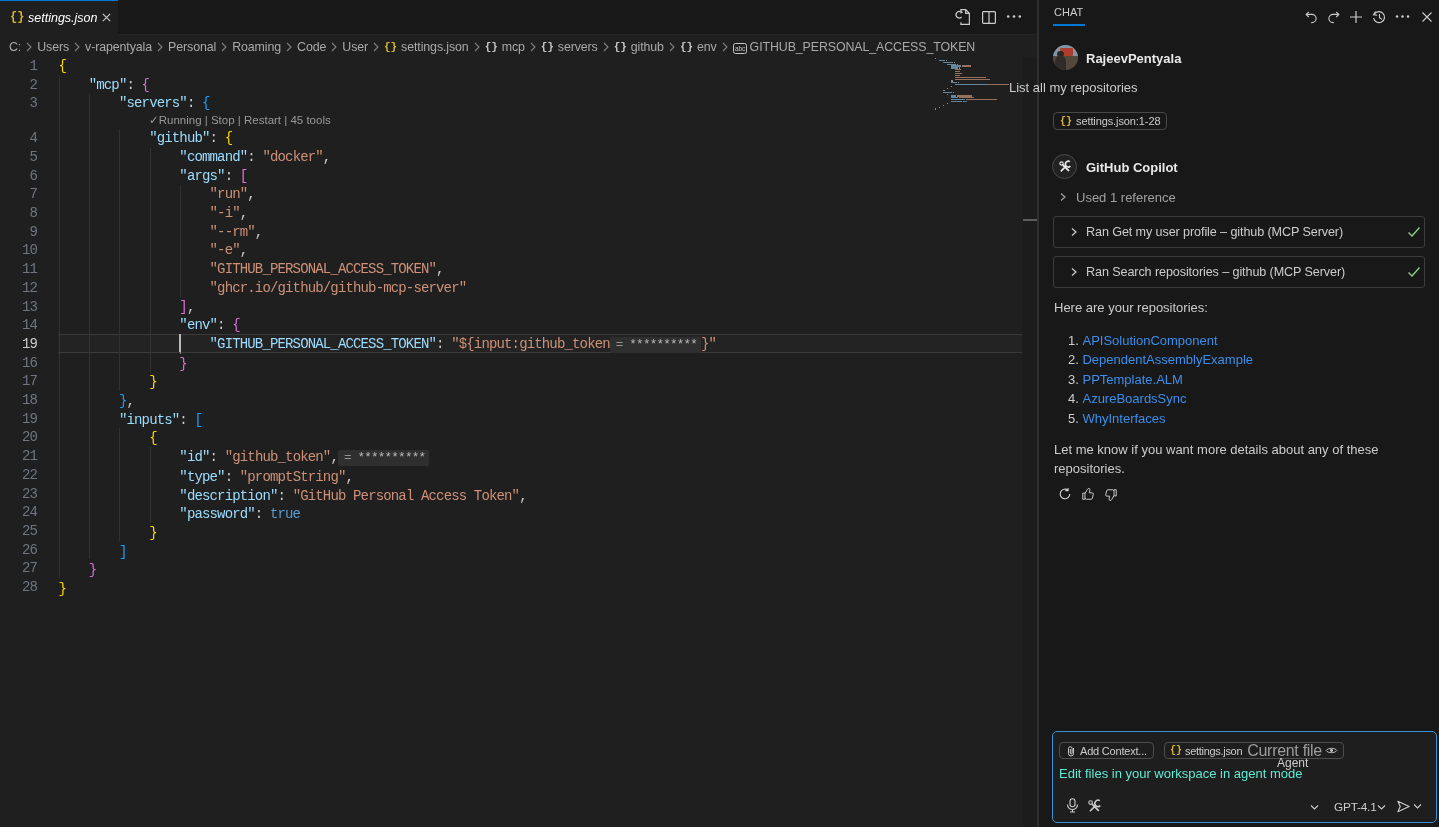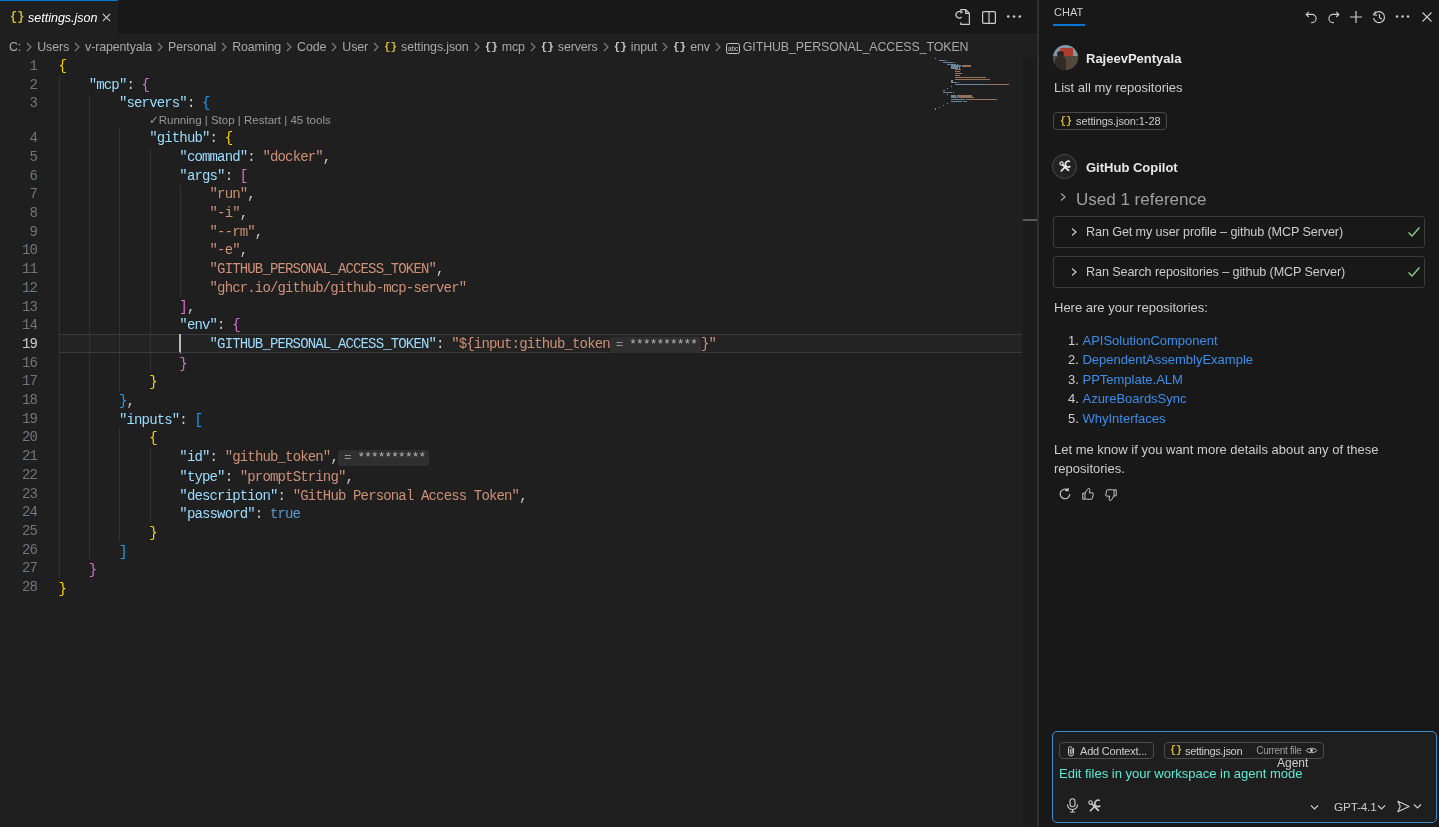--- a/index.html
+++ b/index.html
@@ -77,21 +77,21 @@
     <span>mcp</span>
     <svg width="16" height="16" viewBox="0 0 16 16" style="flex:none">
       <path d="M6 4 L10 8 L6 12" stroke="#818181" fill="none" stroke-width="1.1"></path>
     </svg>
     <span style="font-family:'Liberation Mono',monospace;font-weight:bold;color:#c5c5c5;font-size:11px;padding-right:4px">{}</span>
     <span>servers</span>
     <svg width="16" height="16" viewBox="0 0 16 16" style="flex:none">
       <path d="M6 4 L10 8 L6 12" stroke="#818181" fill="none" stroke-width="1.1"></path>
     </svg>
     <span style="font-family:'Liberation Mono',monospace;font-weight:bold;color:#c5c5c5;font-size:11px;padding-right:4px">{}</span>
-    <span>input</span>
+    <span>github</span>
     <svg width="16" height="16" viewBox="0 0 16 16" style="flex:none">
       <path d="M6 4 L10 8 L6 12" stroke="#818181" fill="none" stroke-width="1.1"></path>
     </svg>
     <span style="font-family:'Liberation Mono',monospace;font-weight:bold;color:#c5c5c5;font-size:11px;padding-right:4px">{}</span>
     <span>env</span>
     <svg width="16" height="16" viewBox="0 0 16 16" style="flex:none">
       <path d="M6 4 L10 8 L6 12" stroke="#818181" fill="none" stroke-width="1.1"></path>
     </svg>
     <svg width="14" height="11" viewBox="0 0 14 11" style="margin-right:3px;position:relative;top:1px">
       <rect x="0.5" y="0.5" width="13" height="10" rx="2" fill="none" stroke="#c5c5c5"></rect>
@@ -251,39 +251,39 @@
   </svg>
 
 <div class="abs" style="left:1053px;top:45px;width:25px;height:25px;border-radius:50%;overflow:hidden;background:#4a4440">
   <div style="position:absolute;left:0;top:0;width:25px;height:11px;background:#8195a4"></div>
   <div style="position:absolute;left:7px;top:3px;width:13px;height:8px;background:#ad3d2c;border-radius:1px"></div>
   <div style="position:absolute;left:0px;top:11px;width:25px;height:14px;background:#54483c"></div>
   <div style="position:absolute;left:4px;top:6px;width:7px;height:6px;background:#2c2824;border-radius:50%"></div>
   <div style="position:absolute;left:2px;top:11px;width:11px;height:14px;background:#2f2b28;border-radius:40% 40% 0 0"></div>
 </div>
 <div class="abs" style="left:1086px;top:51px;font-size:13px;font-weight:bold;color:#e8e8e8">RajeevPentyala</div>
-<div class="abs" style="left:1054px;top:80px;font-size:13px;color:#cccccc">List all my repositories</div>
+<div class="abs" style="left:1009px;top:80px;font-size:13px;color:#cccccc">List all my repositories</div>
 
 <div class="abs" style="left:1053px;top:112px;height:18px;border:1px solid #484848;border-radius:4px;display:flex;align-items:center;padding:0 6px;white-space:nowrap">
  <span style="font-family:'Liberation Mono',monospace;font-weight:bold;color:#d8b72e;font-size:10px;margin-right:4px">{}</span>
  <span style="font-size:11px;color:#cccccc;letter-spacing:-0.1px">settings.json:1-28</span>
 </div>
 
 <div class="abs" style="left:1052px;top:154px;width:25px;height:25px;border-radius:50%;background:#222222;border:1px solid #4a4a4a"></div>
 <svg class="abs" style="left:1058px;top:160px" width="14" height="14" viewBox="0 0 16 16">
  <circle cx="4" cy="4" r="1.9" stroke="#e8e8e8" stroke-width="1.3" fill="none"></circle>
  <path d="M5.4 5.4 L12.5 12.5" stroke="#e8e8e8" stroke-width="2.2"></path>
  <path d="M13.6 1.9 a3.3 3.3 0 1 0 0.5 5.2 M9.8 6.4 L3.2 13" stroke="#e8e8e8" stroke-width="1.9" fill="none"></path>
 </svg>
 <div class="abs" style="left:1086px;top:160px;font-size:13px;font-weight:bold;color:#e8e8e8">GitHub Copilot</div>
 
 <svg class="abs" style="left:1058px;top:192px" width="10" height="10" viewBox="0 0 10 10">
     <path d="M3 1.5 L7 5 L3 8.5" stroke="#a0a0a0" fill="none" stroke-width="1.2"></path>
   </svg>
-<div class="abs" style="left:1076px;top:190px;font-size:17px;color:#a0a0a0">Used 1 reference</div>
+<div class="abs" style="left:1076px;top:190px;font-size:13px;color:#a0a0a0">Used 1 reference</div>
 
 <div class="abs" style="left:1053px;top:216px;width:372px;height:32px;border:1px solid #3c3c3c;border-radius:3px"></div>
 <svg class="abs" style="left:1069px;top:227px" width="10" height="10" viewBox="0 0 10 10">
     <path d="M3 1.5 L7 5 L3 8.5" stroke="#cccccc" fill="none" stroke-width="1.2"></path>
   </svg>
 <div class="abs" style="left:1086px;top:225px;font-size:12.6px;color:#cccccc;letter-spacing:-0.1px">Ran Get my user profile – github (MCP Server)</div>
 <svg class="abs" style="left:1406px;top:224px" width="16" height="16" viewBox="0 0 16 16">
     <path d="M2.5 8.5 L6 12 L13.5 3.5" stroke="#89d185" fill="none" stroke-width="1.4"></path>
   </svg>
 
@@ -316,21 +316,21 @@
 <div class="abs" style="left:1052px;top:731px;width:385px;height:92px;background:#1e1e1e;border:1px solid #3e8fd0;border-radius:5px"></div>
 <div class="abs" style="left:1059px;top:742px;height:17px;border:1px solid #4d4d4d;border-radius:4px;display:flex;align-items:center;padding:0 6px">
  <svg width="10" height="12" viewBox="0 0 10 12" style="margin-right:4px">
       <path d="M7.5 3 v5.5 a2.5 2.5 0 0 1 -5 0 V3.5 a1.8 1.8 0 0 1 3.6 0 V8 a0.9 0.9 0 0 1 -1.8 0 V4" stroke="#cccccc" fill="none" stroke-width="1"></path>
     </svg>
  <span style="font-size:11px;color:#cccccc;letter-spacing:-0.2px">Add Context...</span>
 </div>
 <div class="abs" style="left:1164px;top:742px;height:17px;border:1px solid #4d4d4d;border-radius:4px;display:flex;align-items:center;padding:0 5px">
  <span style="font-family:'Liberation Mono',monospace;font-weight:bold;color:#d8b72e;font-size:10px;margin-right:3px">{}</span>
  <span style="font-size:11px;color:#cccccc;letter-spacing:-0.3px">settings.json</span>
- <span style="font-size:10px;color:#9d9d9d;margin-left:14px;letter-spacing:-0.3px">Current file</span>
+ <span style="font-size:16px;color:#9d9d9d;margin-left:5px;letter-spacing:-0.3px">Current file</span>
  <svg width="13" height="9" viewBox="0 0 14 10" style="margin-left:3px">
       <path d="M1 5 C3 1.8 11 1.8 13 5 C11 8.2 3 8.2 1 5 z" stroke="#cccccc" fill="none" stroke-width="1"></path>
       <circle cx="7" cy="5" r="1.6" fill="#cccccc"></circle>
     </svg>
 </div>
 <div class="abs" style="left:1059px;top:766px;font-size:13px;color:#5eead4">Edit files in your workspace in agent mode</div>
 
 <svg class="abs" style="left:1066px;top:798px" width="13" height="15" viewBox="0 0 13 15">
     <rect x="4" y="0.8" width="5" height="8" rx="2.5" stroke="#cccccc" fill="none" stroke-width="1.1"></rect>
     <path d="M1.5 6.5 a5 5 0 0 0 10 0 M6.5 11.5 V14 M4 14 h5" stroke="#cccccc" fill="none" stroke-width="1.1"></path>

